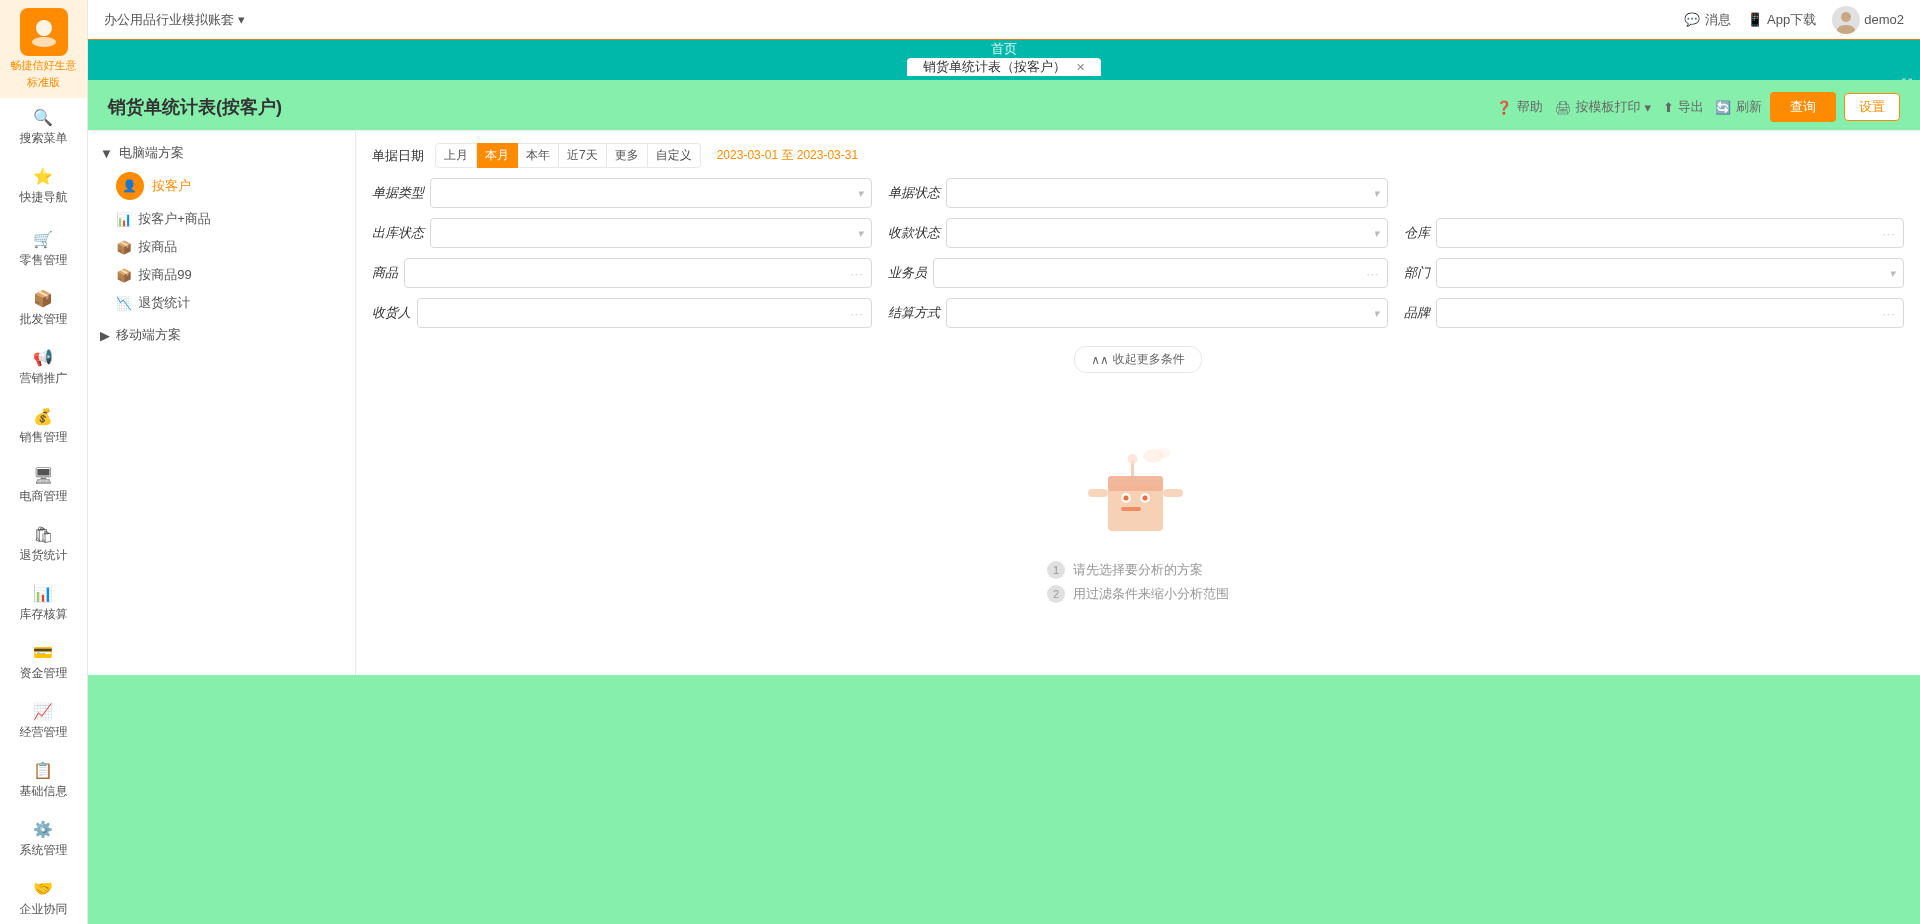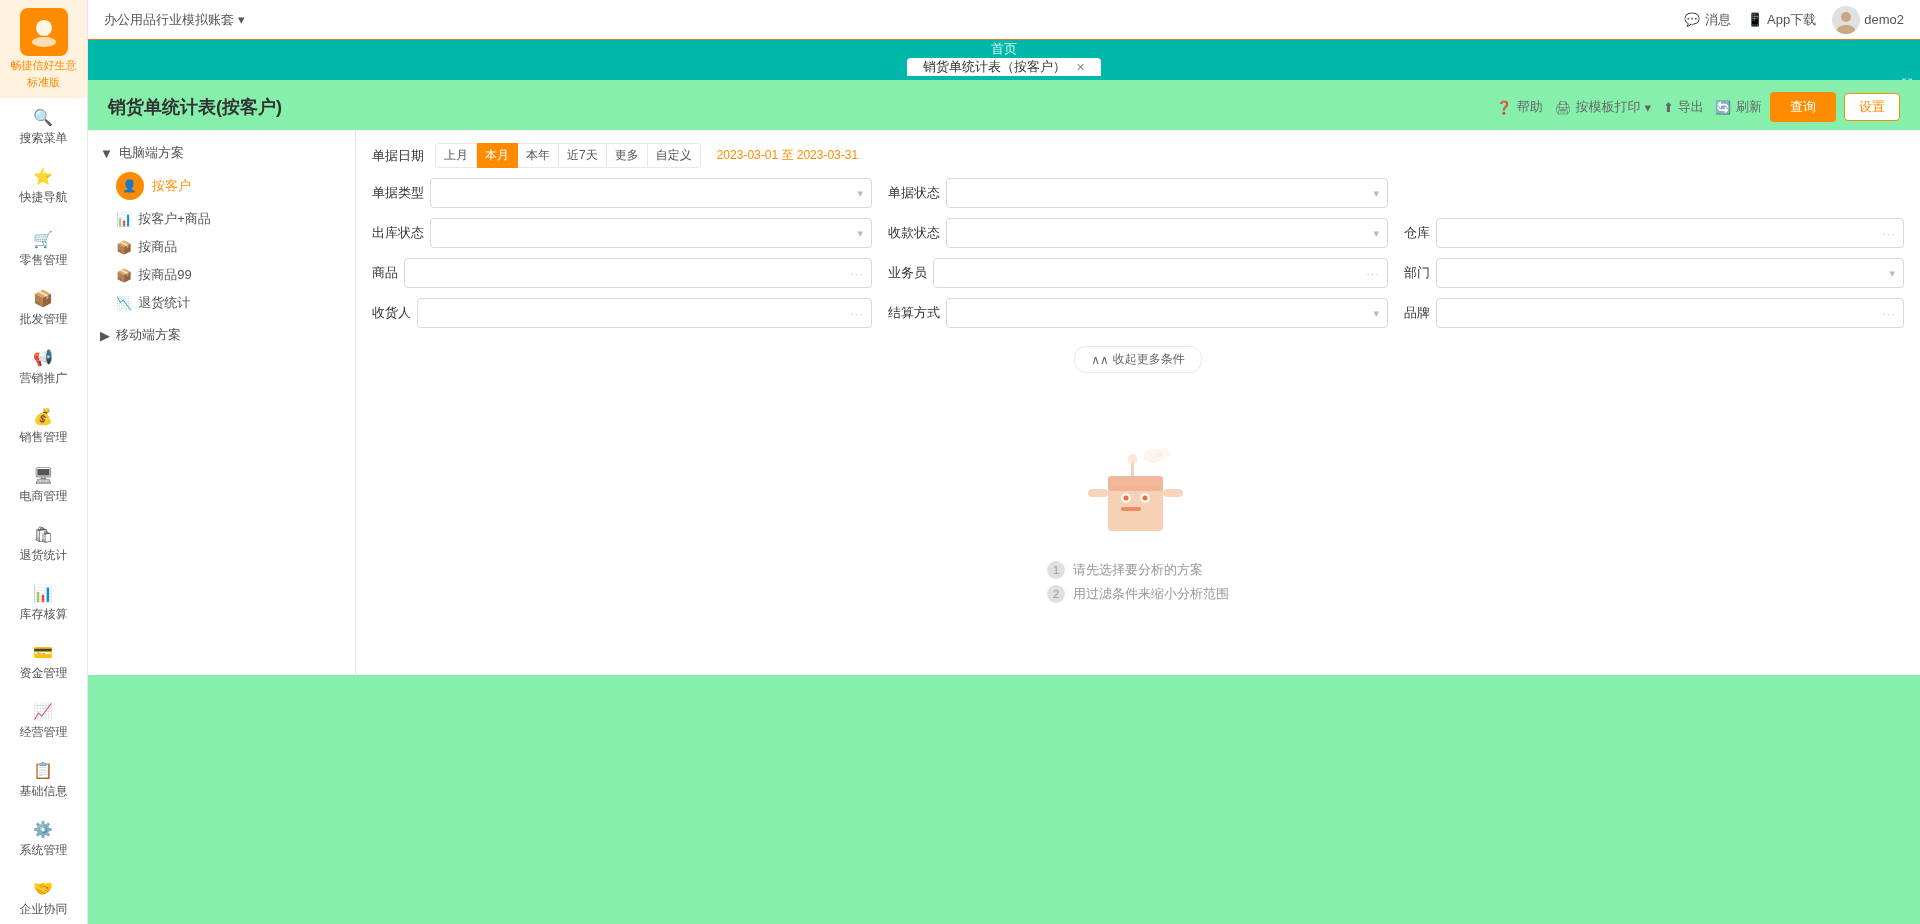--- a/index.html
+++ b/index.html
@@ -77,21 +77,21 @@
     
     .collapse-more { display: flex; justify-content: center; padding: 8px 0; }
     .collapse-btn { color: #666; font-size: 12px; cursor: pointer; display: flex; align-items: center; gap: 4px; padding: 4px 16px; border: 1px solid #e8e8e8; border-radius: 12px; background: #fff; }
 
     
     .empty-state { display: flex; flex-direction: column; align-items: center; justify-content: center; padding: 60px 20px; color: #aaa; }
     .empty-icon { width: 120px; height: 100px; margin-bottom: 20px; }
     .empty-tips { display: flex; flex-direction: column; gap: 6px; }
     .empty-tip { display: flex; align-items: center; gap: 8px; font-size: 13px; color: #999; }
     .tip-num { width: 18px; height: 18px; border-radius: 50%; background: #e0e0e0; display: flex; align-items: center; justify-content: center; font-size: 11px; color: #999; }
-    .filter-row { display: grid; grid-template-columns: 1fr 1fr 1fr; gap: 22px 16px; margin-bottom: 10px; align-items: center; }
+    .filter-row { display: grid; grid-template-columns: 1fr 1fr 1fr; gap: 22px 16px; margin-bottom: 10px; align-items: center; font-style: italic; }
     .f-label { font-size: 13px; color: #333; white-space: nowrap; }
     .f-control { border: 1px solid #d9d9d9; border-radius: 4px; padding: 4px 8px; font-size: 12px; color: #333; display: flex; align-items: center; justify-content: space-between; cursor: pointer; background: #fff; min-height: 30px; flex: 1; }
     .f-item { display: flex; align-items: center; gap: 6px; }
     .caret { color: #bbb; font-size: 11px; }
     .ellipsis { color: #ccc; font-size: 13px; }
   </style>
 </head>
 <body>
 
 <div class="sidebar">

